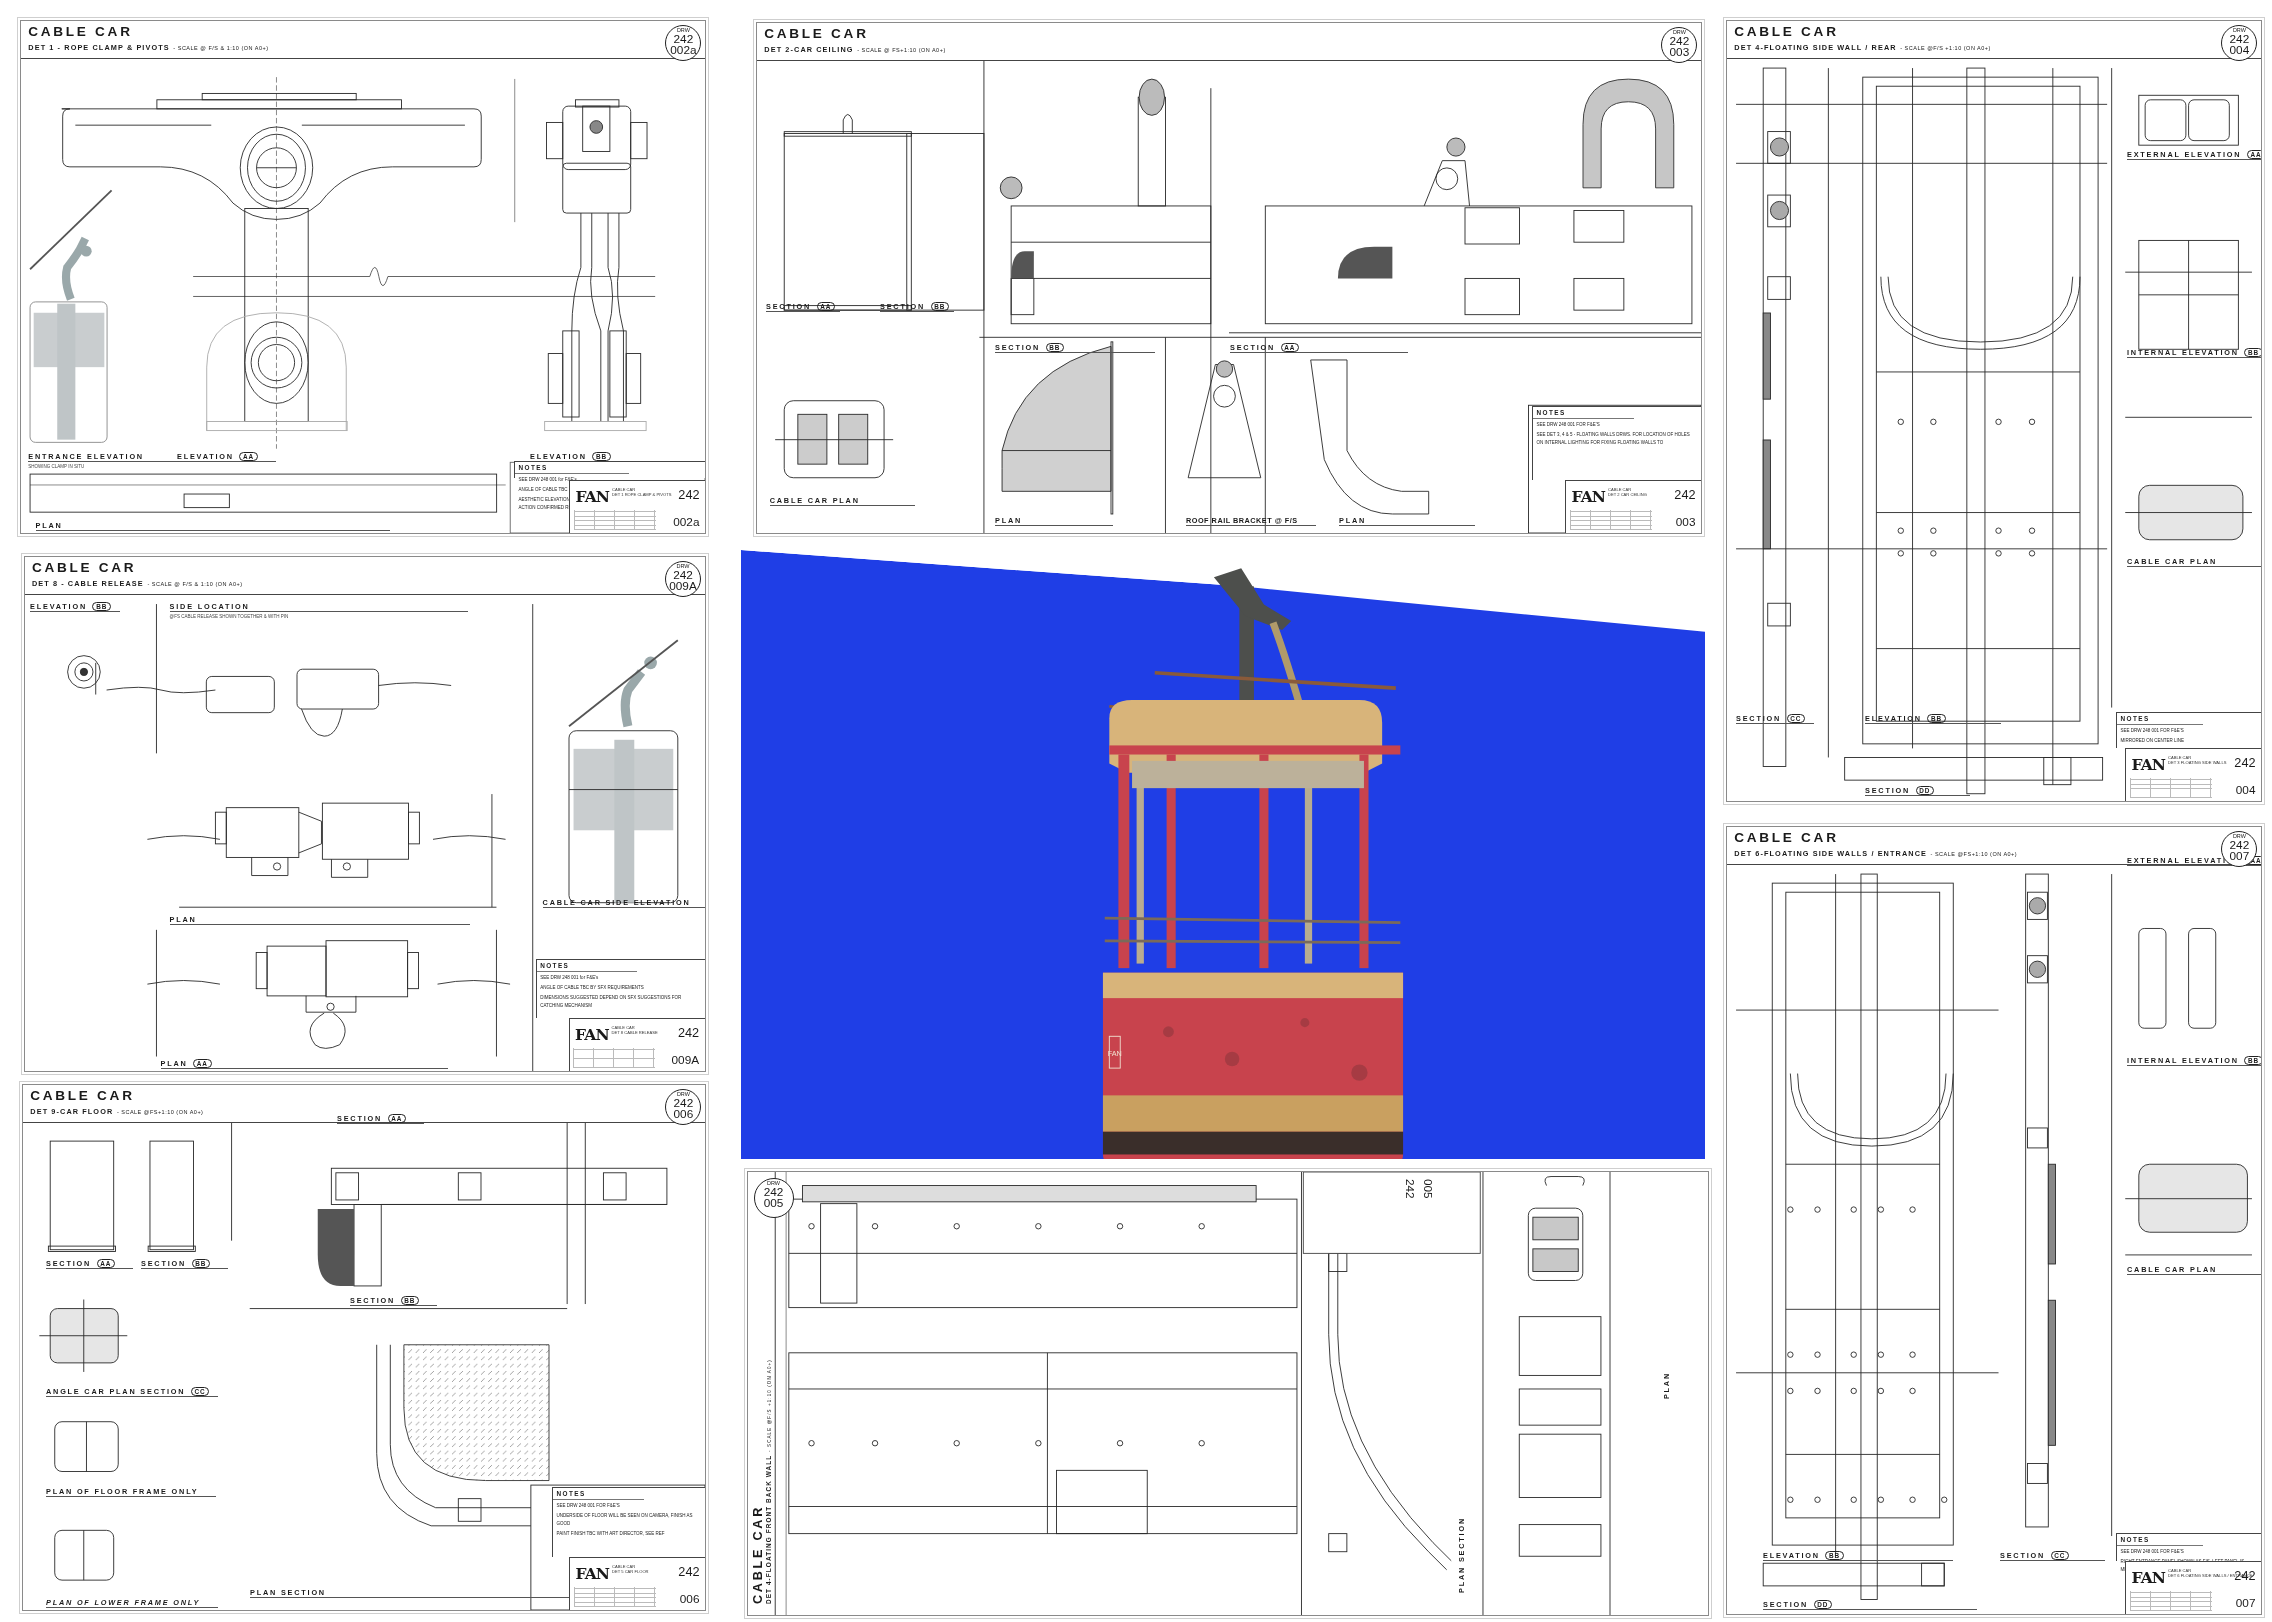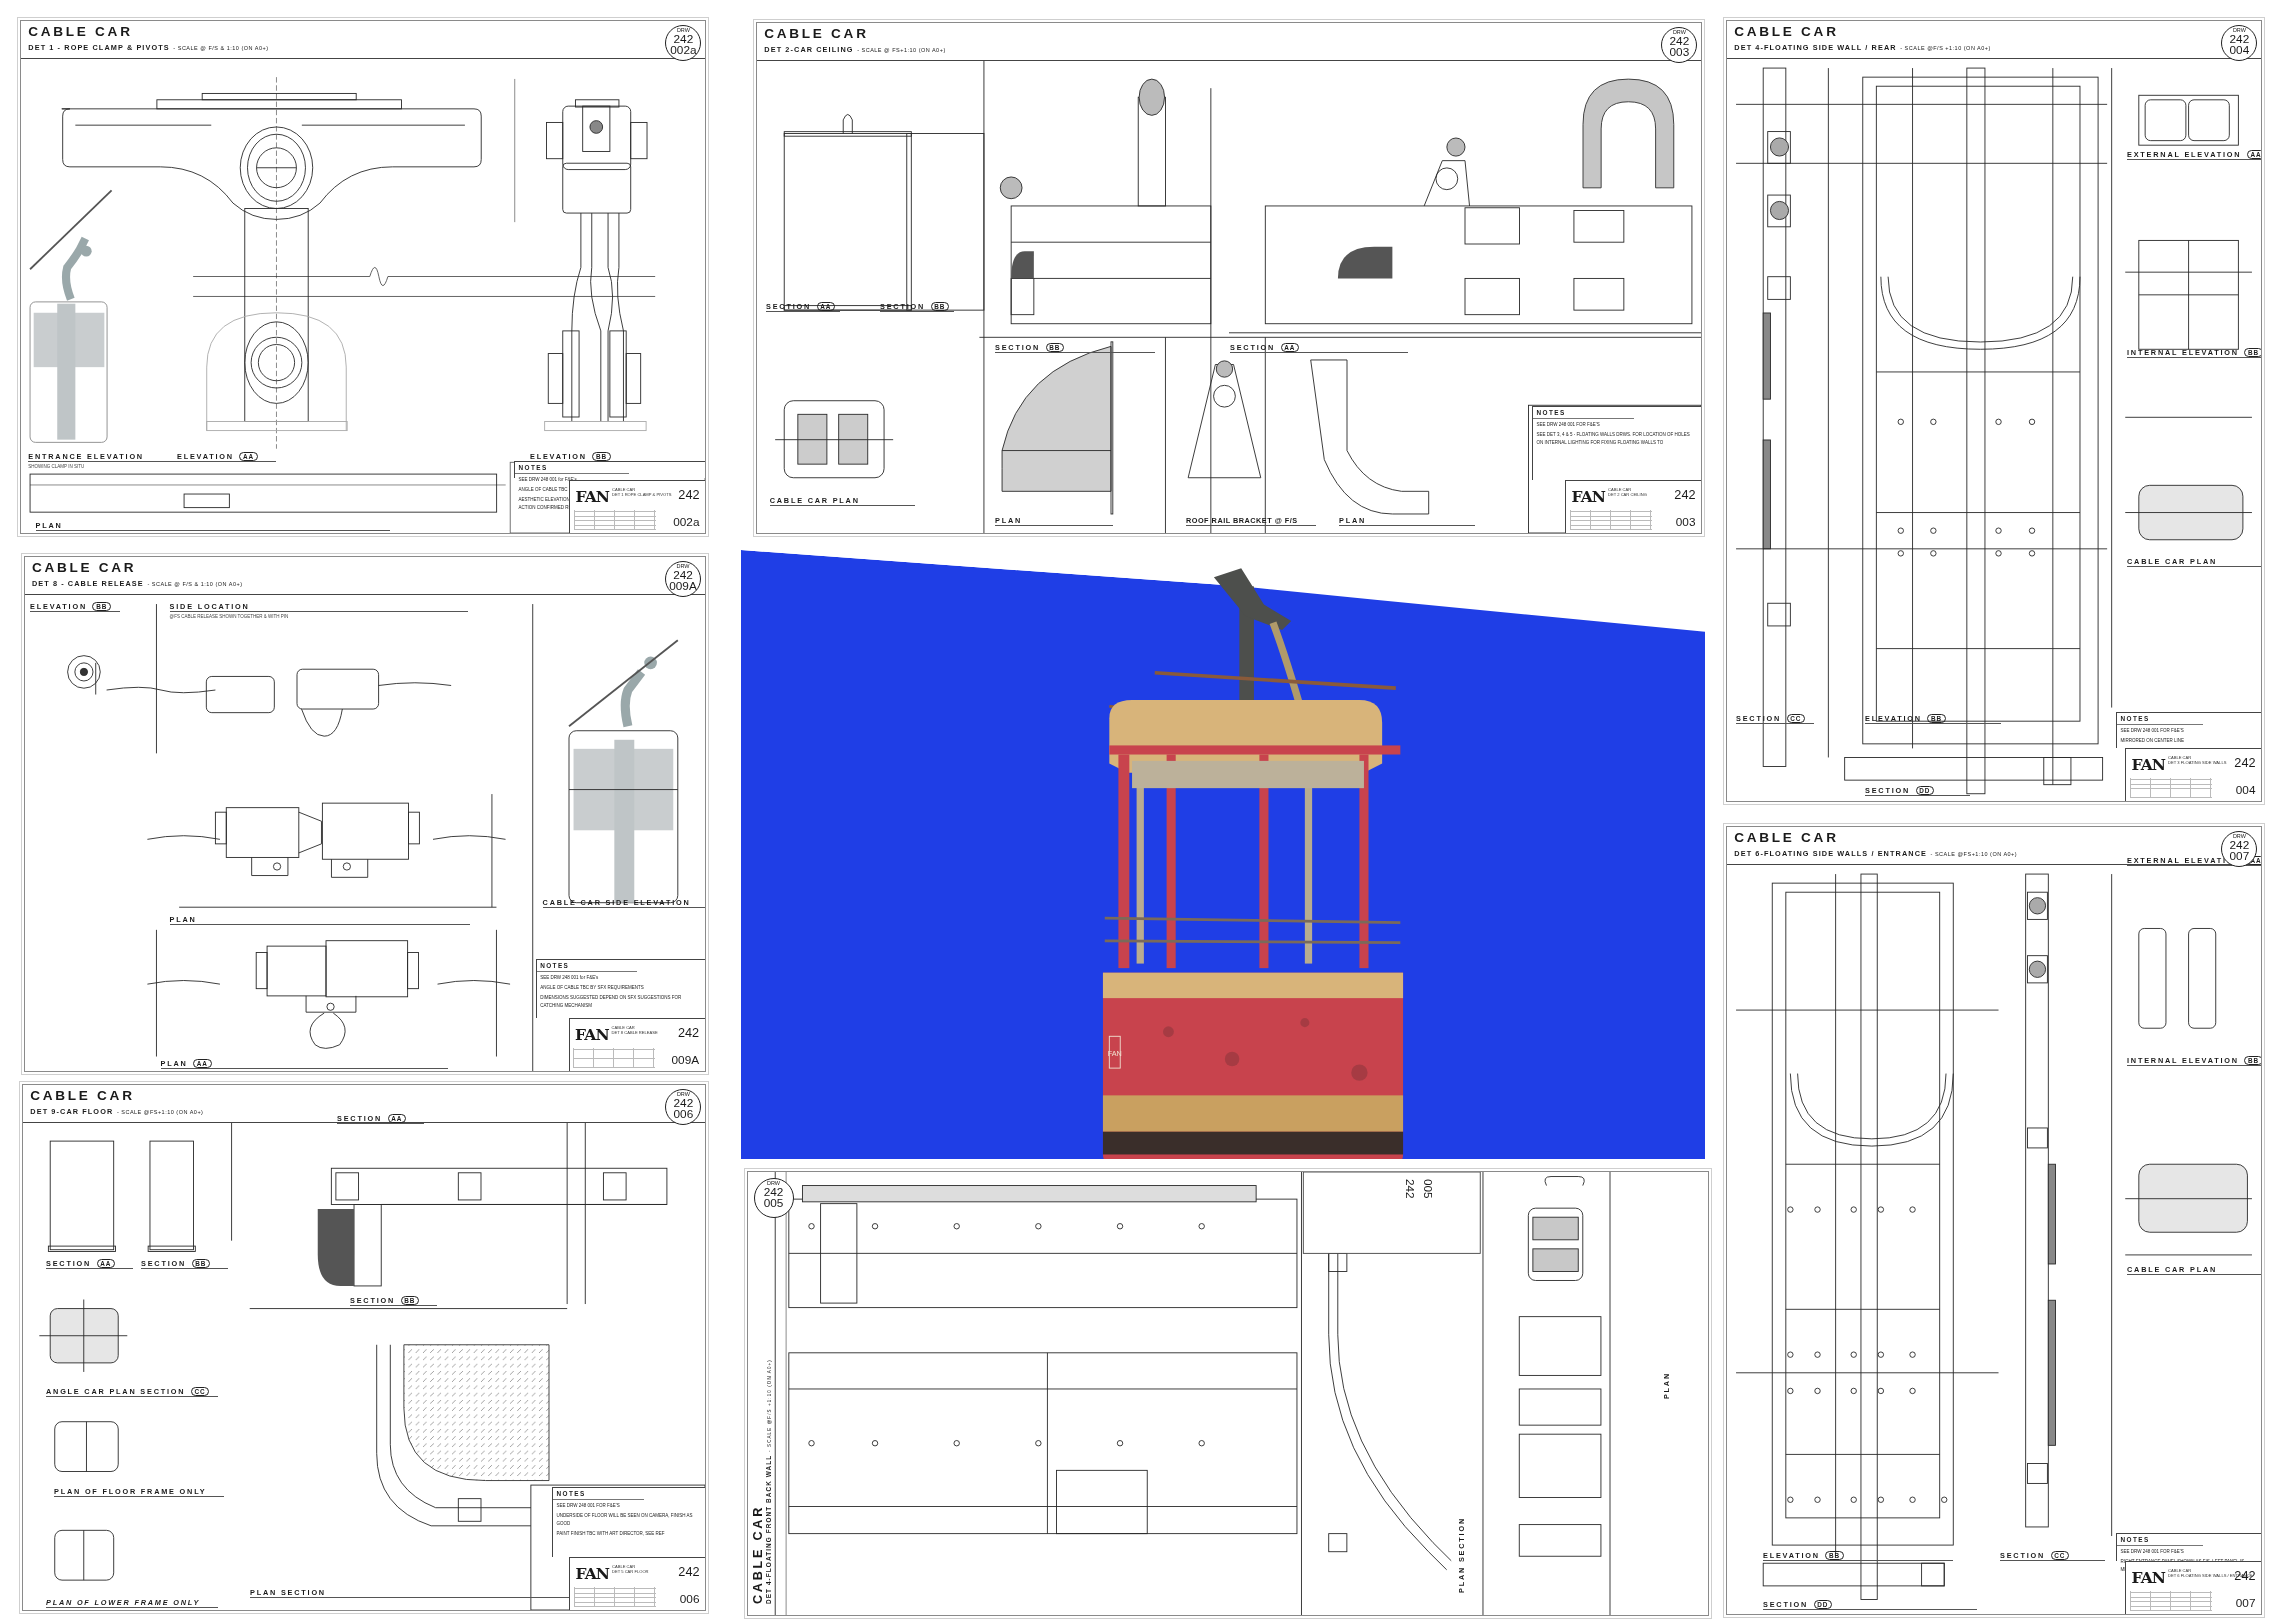--- a/index.html
+++ b/index.html
@@ -440,21 +440,21 @@
         <rect x="560" y="400" width="192" height="138" fill="#fff"></rect>
       </g>
       <path d="M325 95 h40 v85 h-15 q-25 0 -25 -35z" fill="#555"></path>
       <path d="M420 245 h160 v150 h-70 q-90 0 -90 -80z" fill="url(#tread)" stroke="#333"></path>
     </svg>
     <div class="vlabel" style="left:23px;top:136px;padding-right:18px;"><span>SECTION</span><span class="ref">AA</span></div>
     <div class="vlabel" style="left:118px;top:136px;padding-right:18px;"><span>SECTION</span><span class="ref">BB</span></div>
     <div class="vlabel" style="left:314px;top:-9px;padding-right:18px;"><span>SECTION</span><span class="ref">AA</span></div>
     <div class="vlabel" style="left:327px;top:173px;padding-right:18px;"><span>SECTION</span><span class="ref">BB</span></div>
     <div class="vlabel" style="left:23px;top:264px;padding-right:9px;"><span>ANGLE CAR PLAN SECTION</span><span class="ref">CC</span></div>
-    <div class="vlabel" style="left:31px;top:364px;padding-right:18px;"><span>PLAN OF FLOOR FRAME ONLY</span></div>
+    <div class="vlabel" style="left:23px;top:364px;padding-right:18px;"><span>PLAN OF FLOOR FRAME ONLY</span></div>
     <div class="vlabel" style="left:23px;top:475px;padding-right:18px;font-style:italic;"><span>PLAN OF LOWER FRAME ONLY</span></div>
     <div class="vlabel" style="left:227px;top:465px;padding-right:255px;"><span>PLAN SECTION</span></div>
     <div class="notes" style="left:529px;top:364px;right:0;bottom:53px;">
       <div class="nh">NOTES</div>
       <ul>
           <li>SEE DRW 248 001 FOR F&amp;E'S</li>
           <li>UNDERSIDE OF FLOOR WILL BE SEEN ON CAMERA, FINISH AS GOOD</li>
           <li>PAINT FINISH TBC WITH ART DIRECTOR, SEE REF</li>
         </ul>
     </div>

